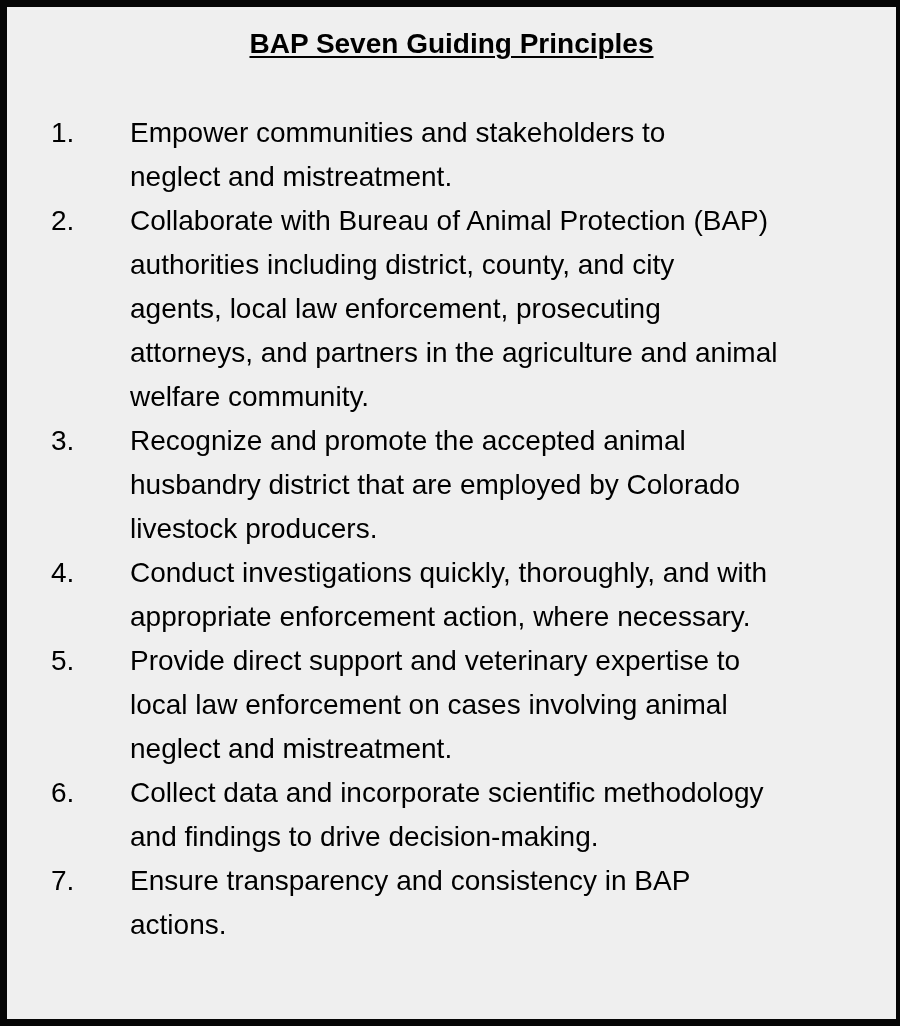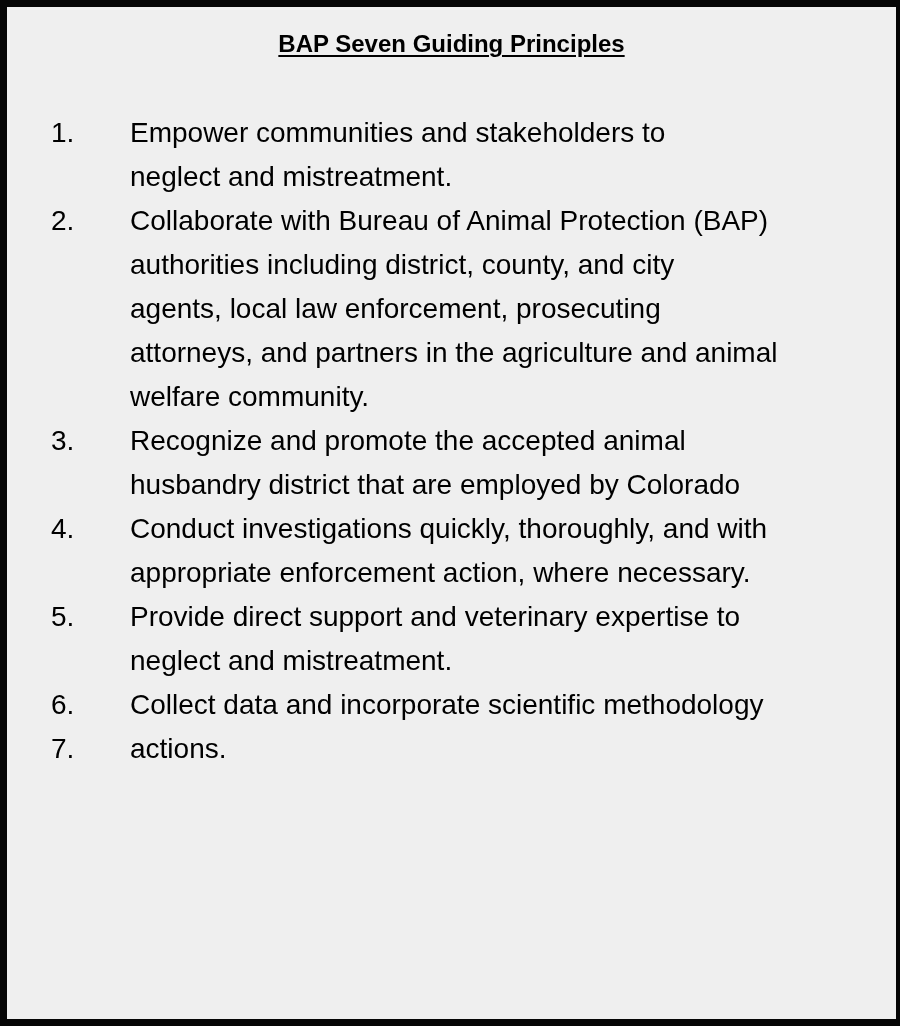--- a/index.html
+++ b/index.html
@@ -23,21 +23,21 @@
       background: #efefef;
       font-family: "Liberation Sans", sans-serif;
       color: #000000;
     }
     .title {
       position: absolute;
       left: 0;
       right: 0;
       top: 15px;
       text-align: center;
-      font-size: 24px;
+      font-size: 28px;
       font-weight: bold;
       line-height: 44px;
       margin: 0;
     }
     .title span {
       text-decoration: underline;
       text-decoration-thickness: 2px;
       text-underline-offset: 3px;
     }
     .list {
@@ -83,33 +83,37 @@
       <span class="line">Collaborate with Bureau of Animal Protection (BAP)</span>
       <span class="line">authorities including district, county, and city</span>
       <span class="line">agents, local law enforcement, prosecuting</span>
       <span class="line">attorneys, and partners in the agriculture and animal</span>
       <span class="line">welfare community.</span>
     </li>
     <li class="item">
       <span class="num">3.</span>
       <span class="line">Recognize and promote the accepted animal</span>
       <span class="line">husbandry district that are employed by Colorado</span>
+      <span class="line">livestock producers.</span>
     </li>
     <li class="item">
       <span class="num">4.</span>
       <span class="line">Conduct investigations quickly, thoroughly, and with</span>
       <span class="line">appropriate enforcement action, where necessary.</span>
     </li>
     <li class="item">
       <span class="num">5.</span>
       <span class="line">Provide direct support and veterinary expertise to</span>
+      <span class="line">local law enforcement on cases involving animal</span>
       <span class="line">neglect and mistreatment.</span>
     </li>
     <li class="item">
       <span class="num">6.</span>
       <span class="line">Collect data and incorporate scientific methodology</span>
+      <span class="line">and findings to drive decision-making.</span>
     </li>
     <li class="item">
       <span class="num">7.</span>
+      <span class="line">Ensure transparency and consistency in BAP</span>
       <span class="line">actions.</span>
     </li>
   </ol>
 </div>
 
 </body></html>

